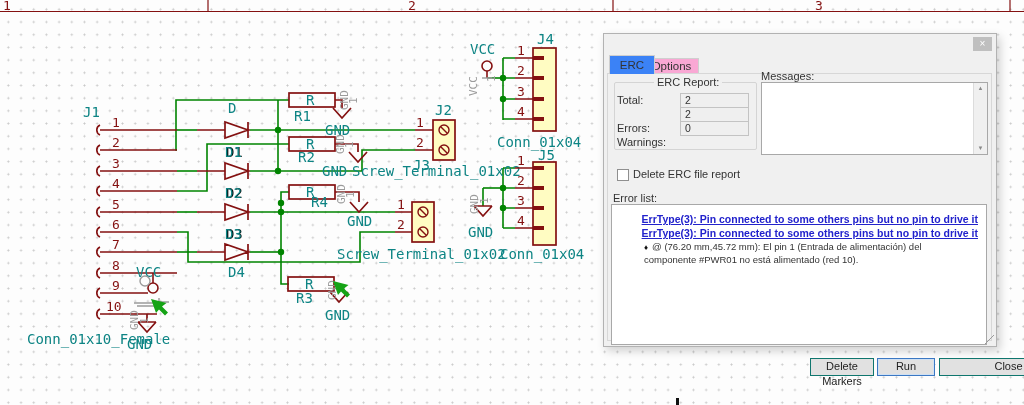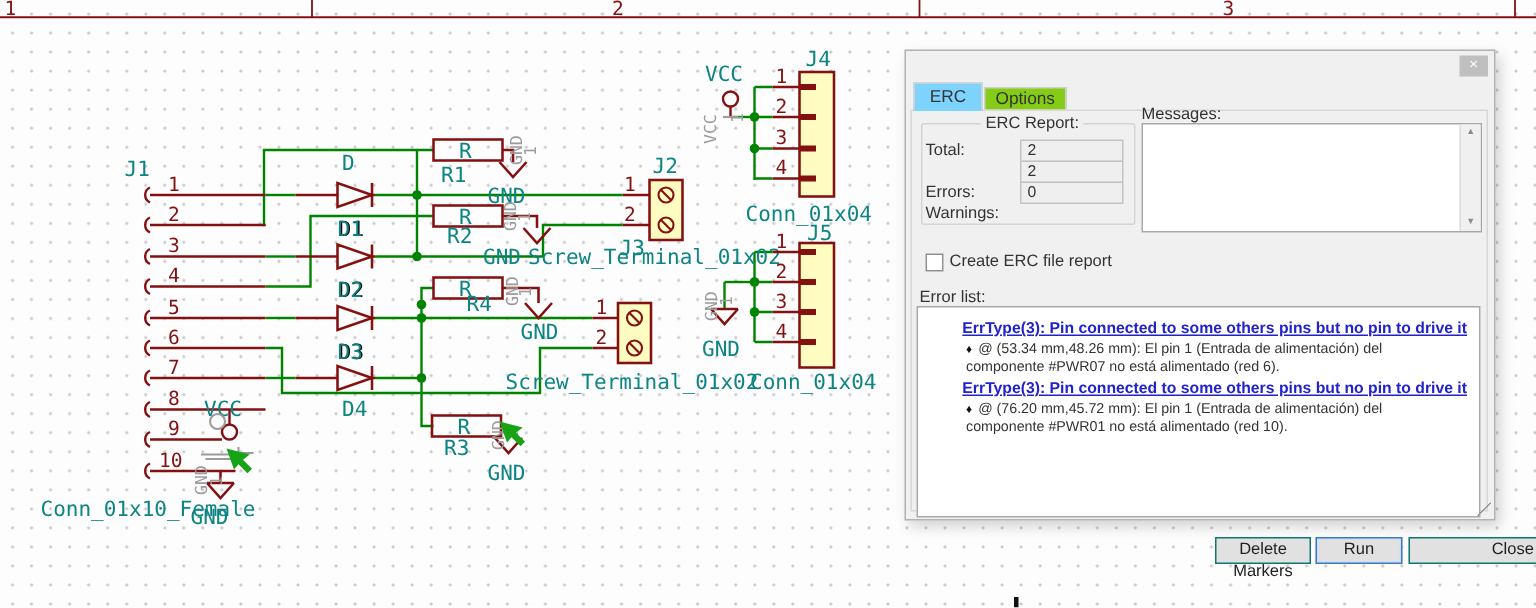--- a/index.html
+++ b/index.html
@@ -13,23 +13,23 @@
   .overlapbold{text-shadow:0.9px 0 0 currentColor;}
   
   #dialog{position:absolute;left:603px;top:33px;width:392px;height:312px;
     background:#f0f0f0;border:1px solid #b2b2b2;box-shadow:3px 4px 9px rgba(0,0,0,.18);
     font-family:"Liberation Sans", sans-serif;color:#333;}
   #dlg-title{position:absolute;left:0;top:0;width:100%;height:20px;text-align:center;
     font-size:12.5px;color:#3c3c3c;line-height:21px;}
   #dlg-close{position:absolute;right:4px;top:3px;width:19px;height:14px;background:#bfbfbf;
     color:#fff;font-size:10px;line-height:14px;text-align:center;cursor:default;}
   .tab{position:absolute;font-size:11.5px;text-align:center;}
-  #tab-erc{left:5px;top:21px;width:44px;height:18px;line-height:18px;background:#7dd3fc;
+  #tab-erc{left:5px;top:21px;width:44px;height:18px;line-height:18px;background:#3b82f6;
     border:1px solid #cfcfcf;border-bottom:none;z-index:2;}
-  #tab-options{left:52px;top:24px;width:53px;height:15px;line-height:15px;background:#84cc16;
+  #tab-options{left:40px;top:24px;width:53px;height:15px;line-height:15px;background:#f9a8d4;
     border:1px solid #cfcfcf;border-bottom:none;}
   #tab-page{position:absolute;left:3px;top:39px;width:383px;height:266px;background:#f0f0f0;
     border:1px solid #d7d7d7;}
   
   #erc-group{position:absolute;left:6px;top:8px;width:141px;height:66px;border:1px solid #d4d4d4;border-radius:2px;}
   #erc-group-label{position:absolute;left:10px;top:2px;background:#f0f0f0;padding:0 3px;font-size:11px;margin-left:36px;}
   .rrow-label{position:absolute;left:9px;font-size:11px;}
   .rrow-box{position:absolute;left:72px;width:63px;height:13px;background:#efefef;
     border:1px solid #c3c3c3;font-size:10.5px;line-height:13px;padding-left:4px;color:#333;}
   #chk{position:absolute;left:9px;top:95px;width:10px;height:10px;background:#fff;border:1px solid #8f8f8f;}
@@ -305,34 +305,33 @@
     <div id="erc-group-label">ERC Report:</div>
 
     <div class="rrow-label" style="top:20px;">Total:</div>
     <div class="rrow-box" style="top:19px;">2</div>
     <div class="rrow-label" style="top:34px;margin-top:28px;">Warnings:</div>
     <div class="rrow-box" style="top:33px;">2</div>
     <div class="rrow-label" style="top:48px;">Errors:</div>
     <div class="rrow-box" style="top:47px;">0</div>
 
     <div id="chk"></div>
-    <div id="chk-label">Create ERC file report</div>
+    <div id="chk-label">Delete ERC file report</div>
 
     <div id="messages-label">Messages:</div>
     <div id="messages-box">
       <div class="sbar">
         <div class="sarrow" style="top:0;">▲</div>
         <div class="sarrow" style="bottom:0;">▼</div>
       </div>
     </div>
 
     <div id="err-label">Error list:</div>
     <div id="err-box">
       <div class="err-link">ErrType(3): Pin connected to some others pins but no pin to drive it</div>
-      <div class="err-detail"><span class="err-bullet">♦</span><span>@ (53.34 mm,48.26 mm): El pin 1 (Entrada de alimentación) del componente #PWR07 no está alimentado (red 6).</span></div>
       <div class="err-link">ErrType(3): Pin connected to some others pins but no pin to drive it</div>
       <div class="err-detail"><span class="err-bullet">♦</span><span>@ (76.20 mm,45.72 mm): El pin 1 (Entrada de alimentación) del componente #PWR01 no está alimentado (red 10).</span></div>
     </div>
 
     <div id="btn-delete" class="btn">Delete Markers</div>
     <div id="btn-run" class="btn">Run</div>
     <div id="btn-close" class="btn">Close</div>
   </div>
 
   <div id="grip"></div>

